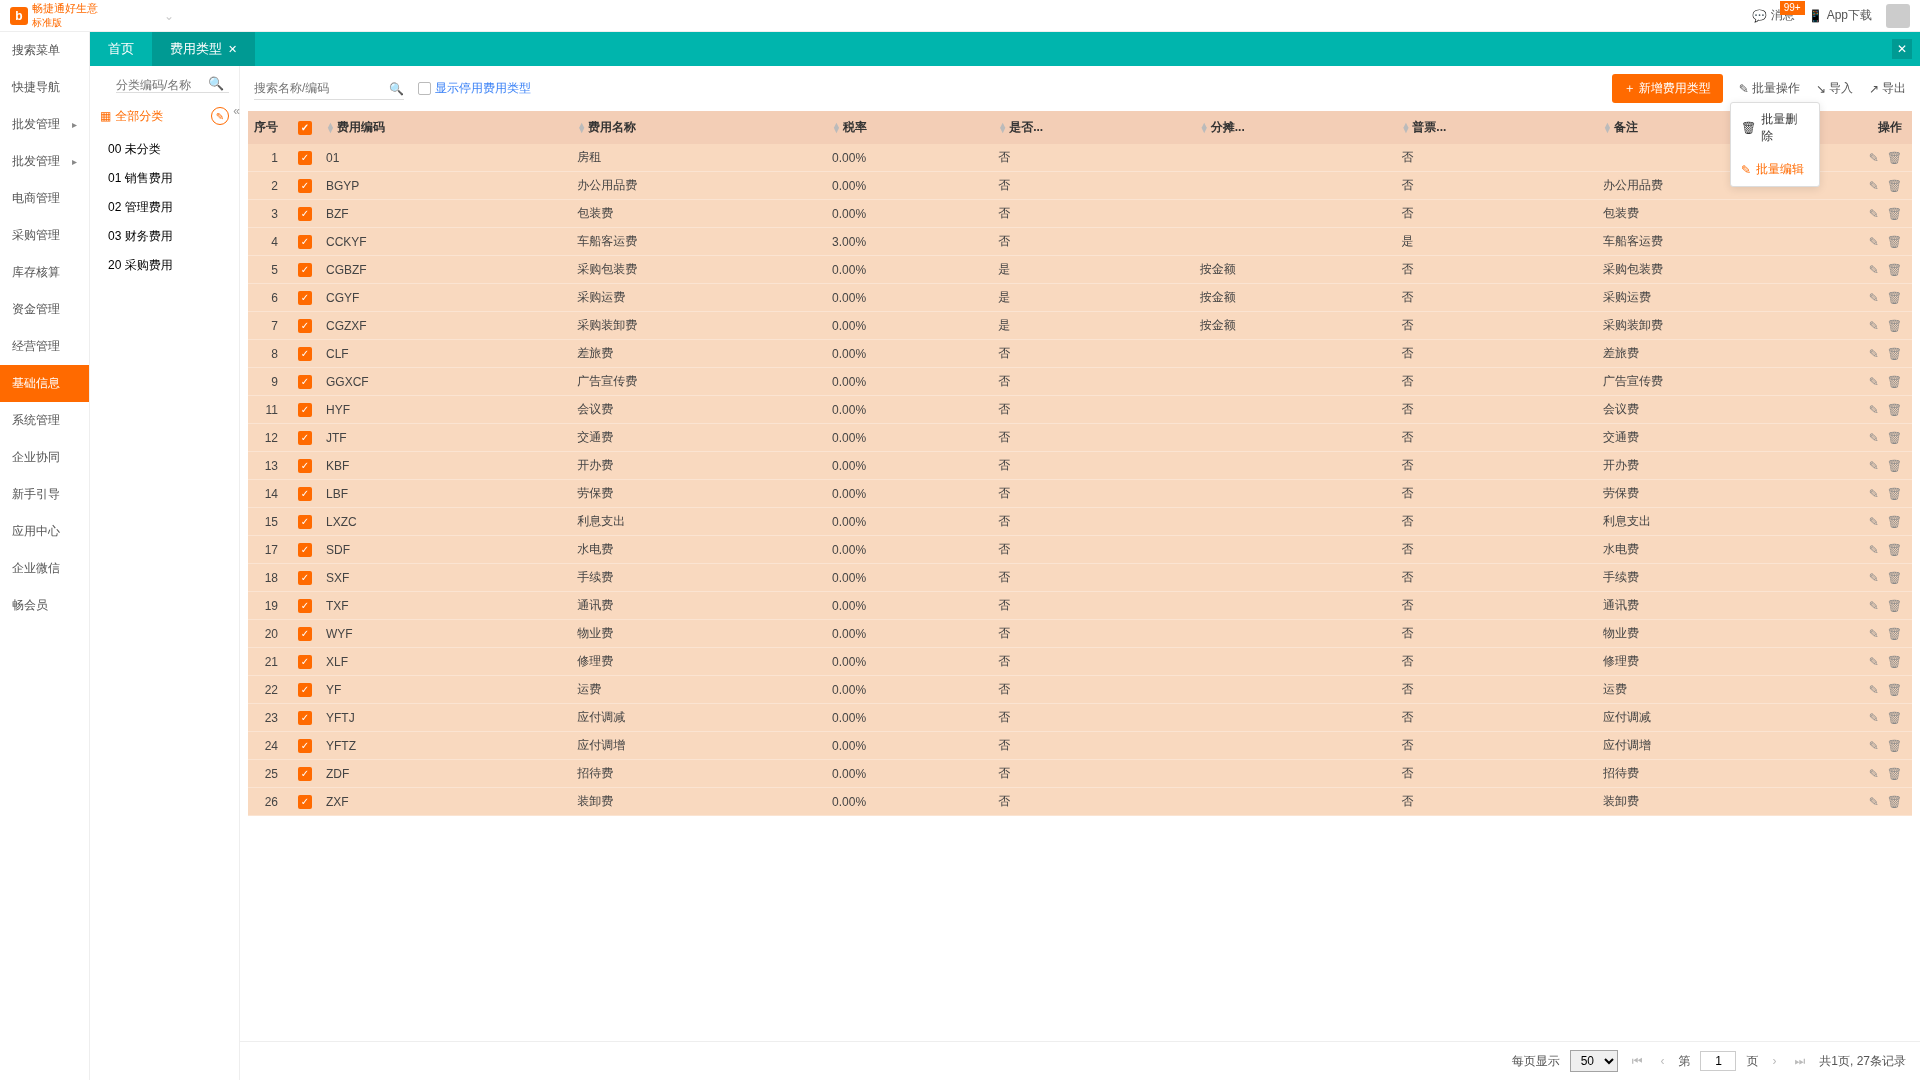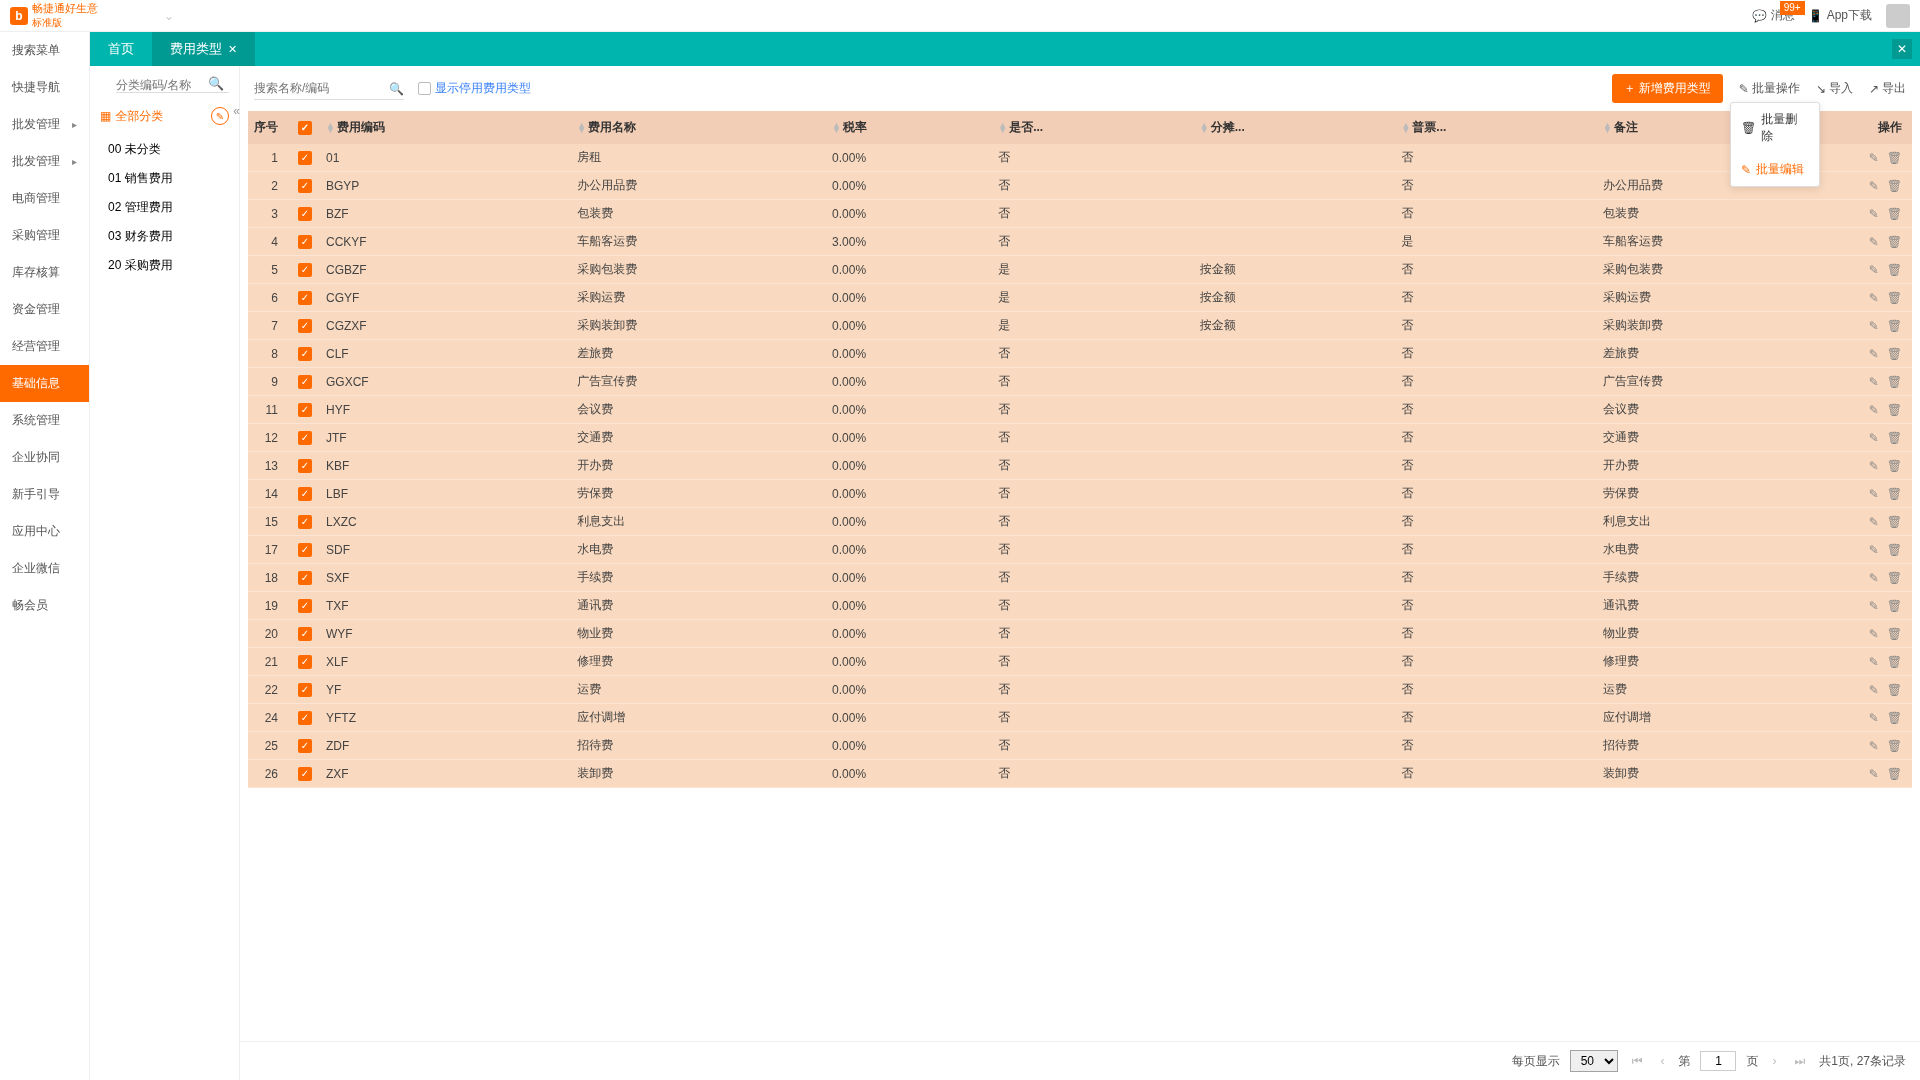--- a/index.html
+++ b/index.html
@@ -491,20 +491,32 @@
                   <td>YF</td>
                   <td>运费</td>
                   <td>0.00%</td>
                   <td>否</td>
                   <td></td>
                   <td>否</td>
                   <td>运费</td>
                   <td class="col-ops"><span class="op-ic">✎</span><span class="op-ic">🗑</span></td>
                 </tr>
                 <tr>
+                  <td class="col-seq">23</td>
+                  <td class="col-chk"><span class="chkd">✓</span></td>
+                  <td>YFTJ</td>
+                  <td>应付调减</td>
+                  <td>0.00%</td>
+                  <td>否</td>
+                  <td></td>
+                  <td>否</td>
+                  <td>应付调减</td>
+                  <td class="col-ops"><span class="op-ic">✎</span><span class="op-ic">🗑</span></td>
+                </tr>
+                <tr>
                   <td class="col-seq">24</td>
                   <td class="col-chk"><span class="chkd">✓</span></td>
                   <td>YFTZ</td>
                   <td>应付调增</td>
                   <td>0.00%</td>
                   <td>否</td>
                   <td></td>
                   <td>否</td>
                   <td>应付调增</td>
                   <td class="col-ops"><span class="op-ic">✎</span><span class="op-ic">🗑</span></td>

